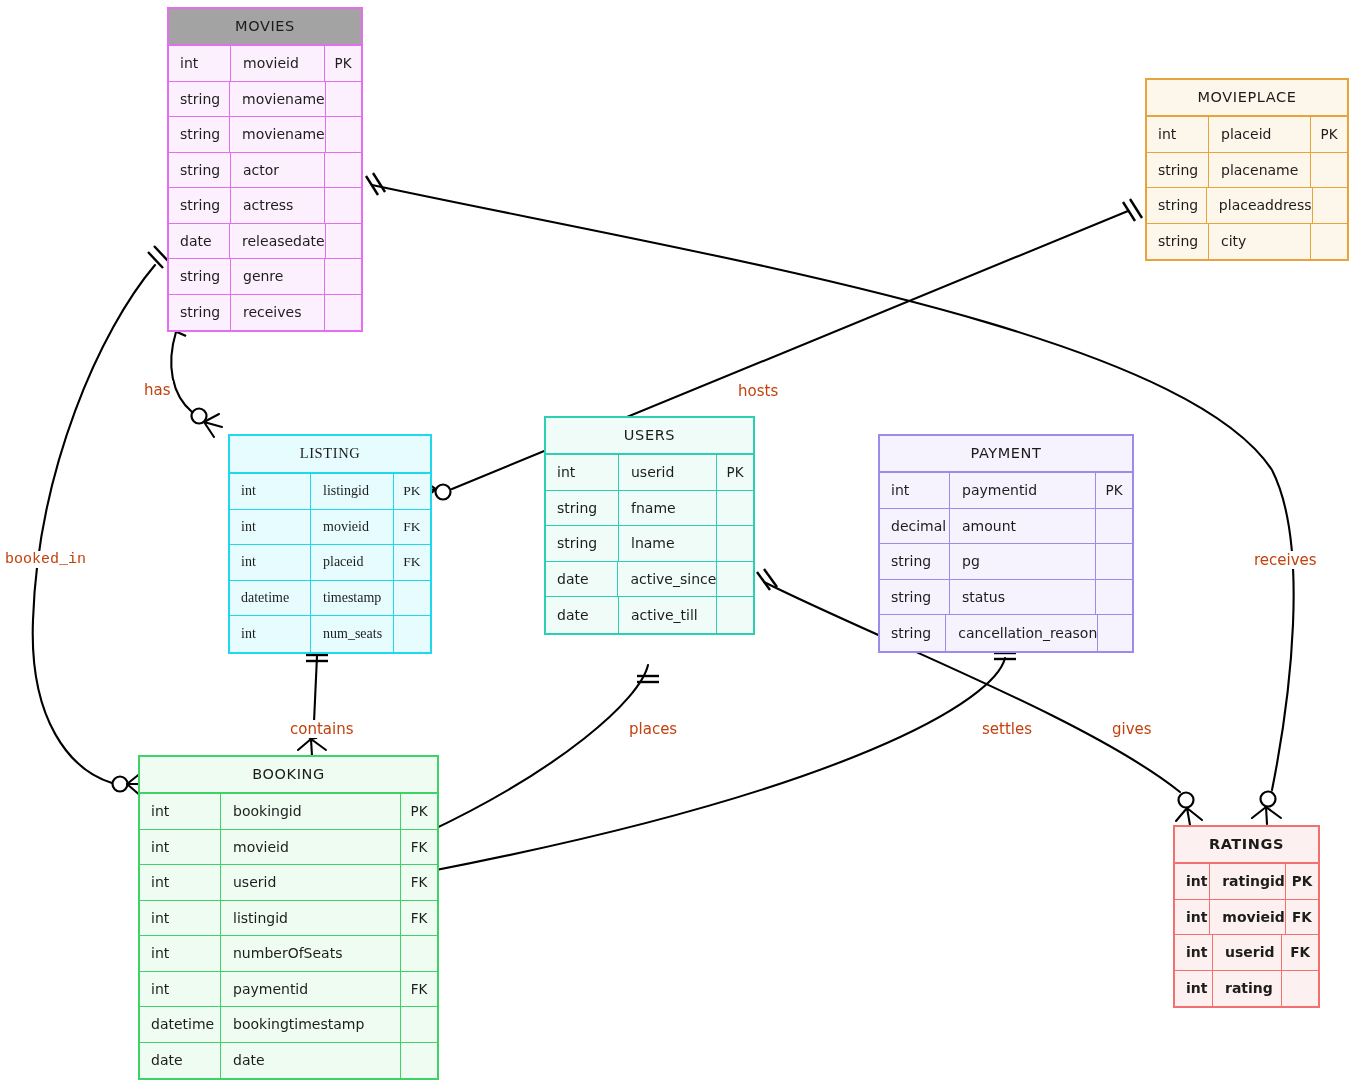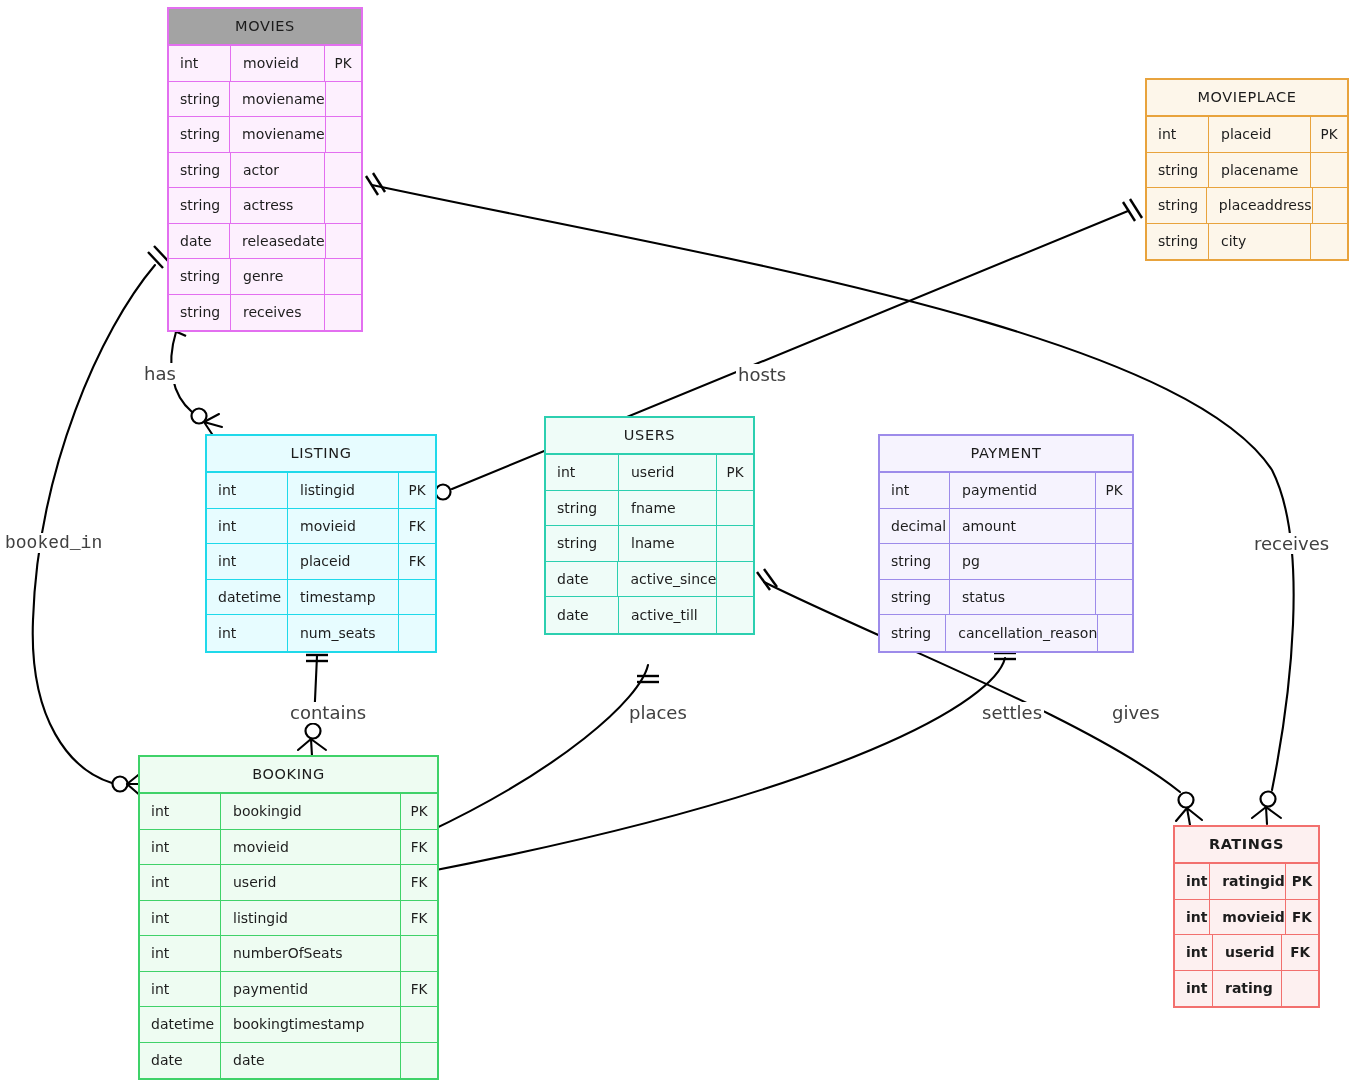--- a/index.html
+++ b/index.html
@@ -46,22 +46,22 @@
   .t-payment .title{background:#f6f3fe;}
 
   .t-booking{border-color:#3fd269;background:#eefcf2;}
   .t-booking .title,.t-booking .row,.t-booking .c-type,.t-booking .c-name{border-color:#3fd269;}
   .t-booking .title{background:#eefcf2;}
 
   .t-ratings{border-color:#f2706e;background:#fdf0f0;font-weight:bold;}
   .t-ratings .title,.t-ratings .row,.t-ratings .c-type,.t-ratings .c-name{border-color:#f2706e;}
   .t-ratings .title{background:#fdf0f0;}
 
-  .edge-label{position:absolute;font-size:18px;color:#404040;white-space:nowrap;
-              background:#ffffff;padding:0 2px;}
+  .edge-label{position:absolute;font-size:15px;color:#c2410c;white-space:nowrap;
+              background:#ffffff;padding:0 2px;margin-top:18px;}
 </style>
 </head>
 <body>
 
 <div id="canvas">
 
   <svg class="edges" viewBox="0 0 1358 1084" xmlns="http://www.w3.org/2000/svg">
 
     <g>
       <path d="M 155,265 C 100,330 38,470 33,620 C 29,720 70,770 112,783"></path>
@@ -188,21 +188,21 @@
           <div class="c-type" style="width: 62px;">string</div>
           <div class="c-name">placeaddress</div>
           <div class="c-key" style="width: 36px;"></div>
         </div>
         <div class="row">
           <div class="c-type" style="width: 62px;">string</div>
           <div class="c-name">city</div>
           <div class="c-key" style="width: 36px;"></div>
         </div>
       </div>
-      <div class="entity t-listing" style="left: 205px; top: 434px; width: 232px;">
+      <div class="entity t-listing" style="left: 228px; top: 434px; width: 204px; font-family: Liberation Serif, serif;">
         <div class="title">LISTING</div>
         <div class="row">
           <div class="c-type" style="width: 81px;">int</div>
           <div class="c-name">listingid</div>
           <div class="c-key" style="width: 36px;">PK</div>
         </div>
         <div class="row">
           <div class="c-type" style="width: 81px;">int</div>
           <div class="c-name">movieid</div>
           <div class="c-key" style="width: 36px;">FK</div>

